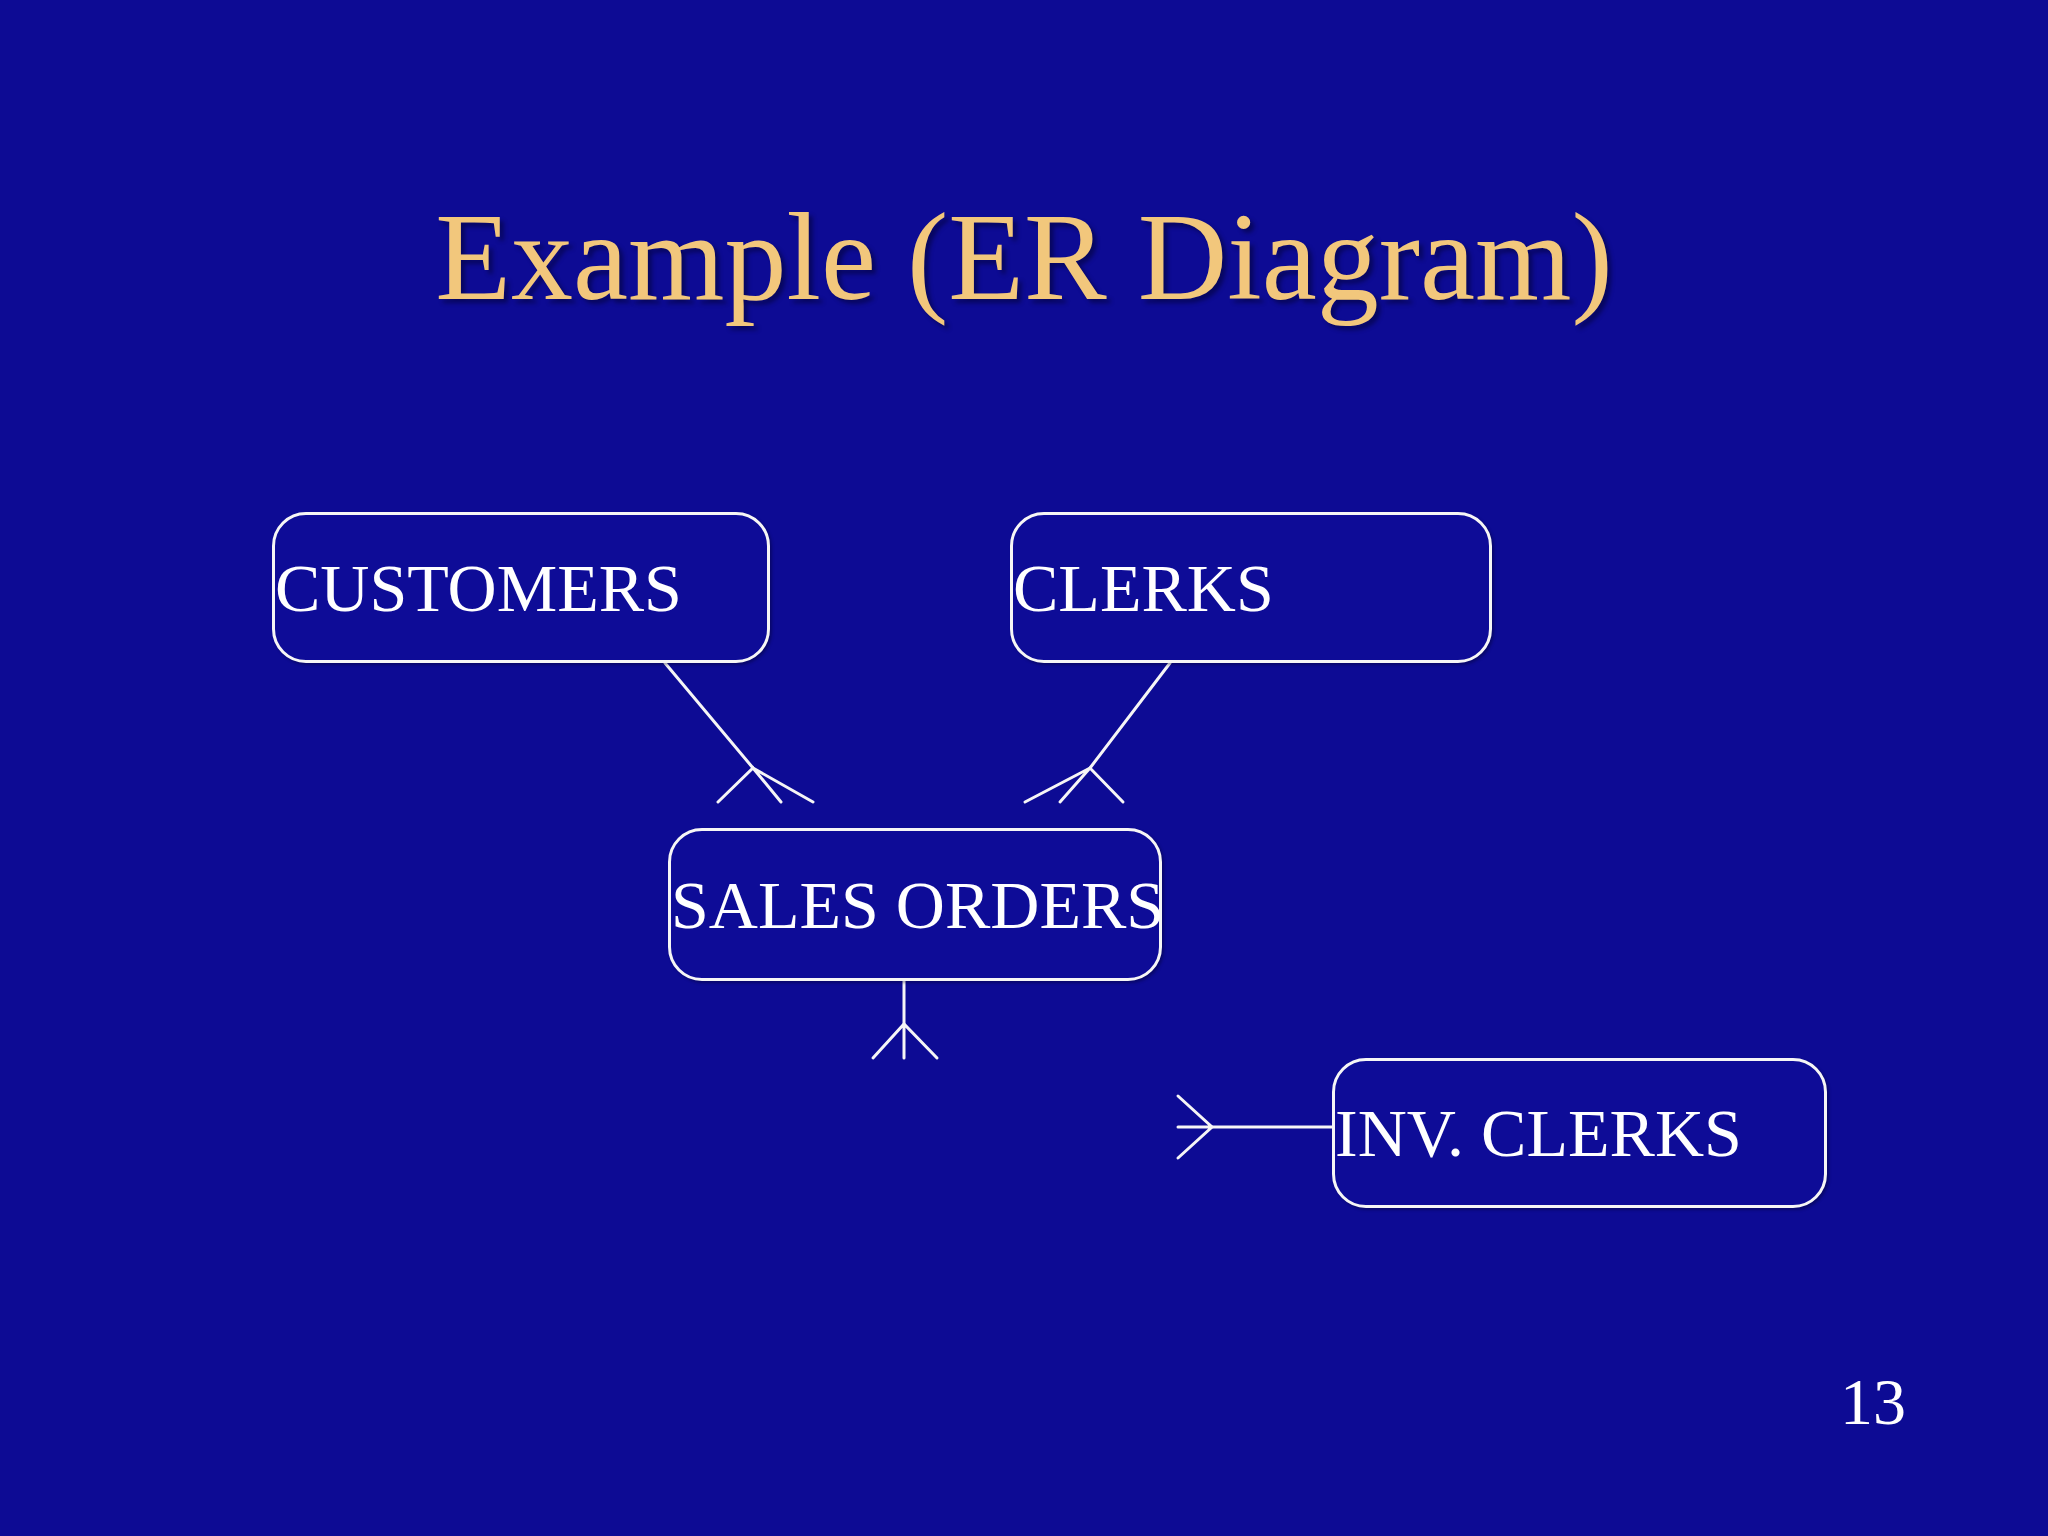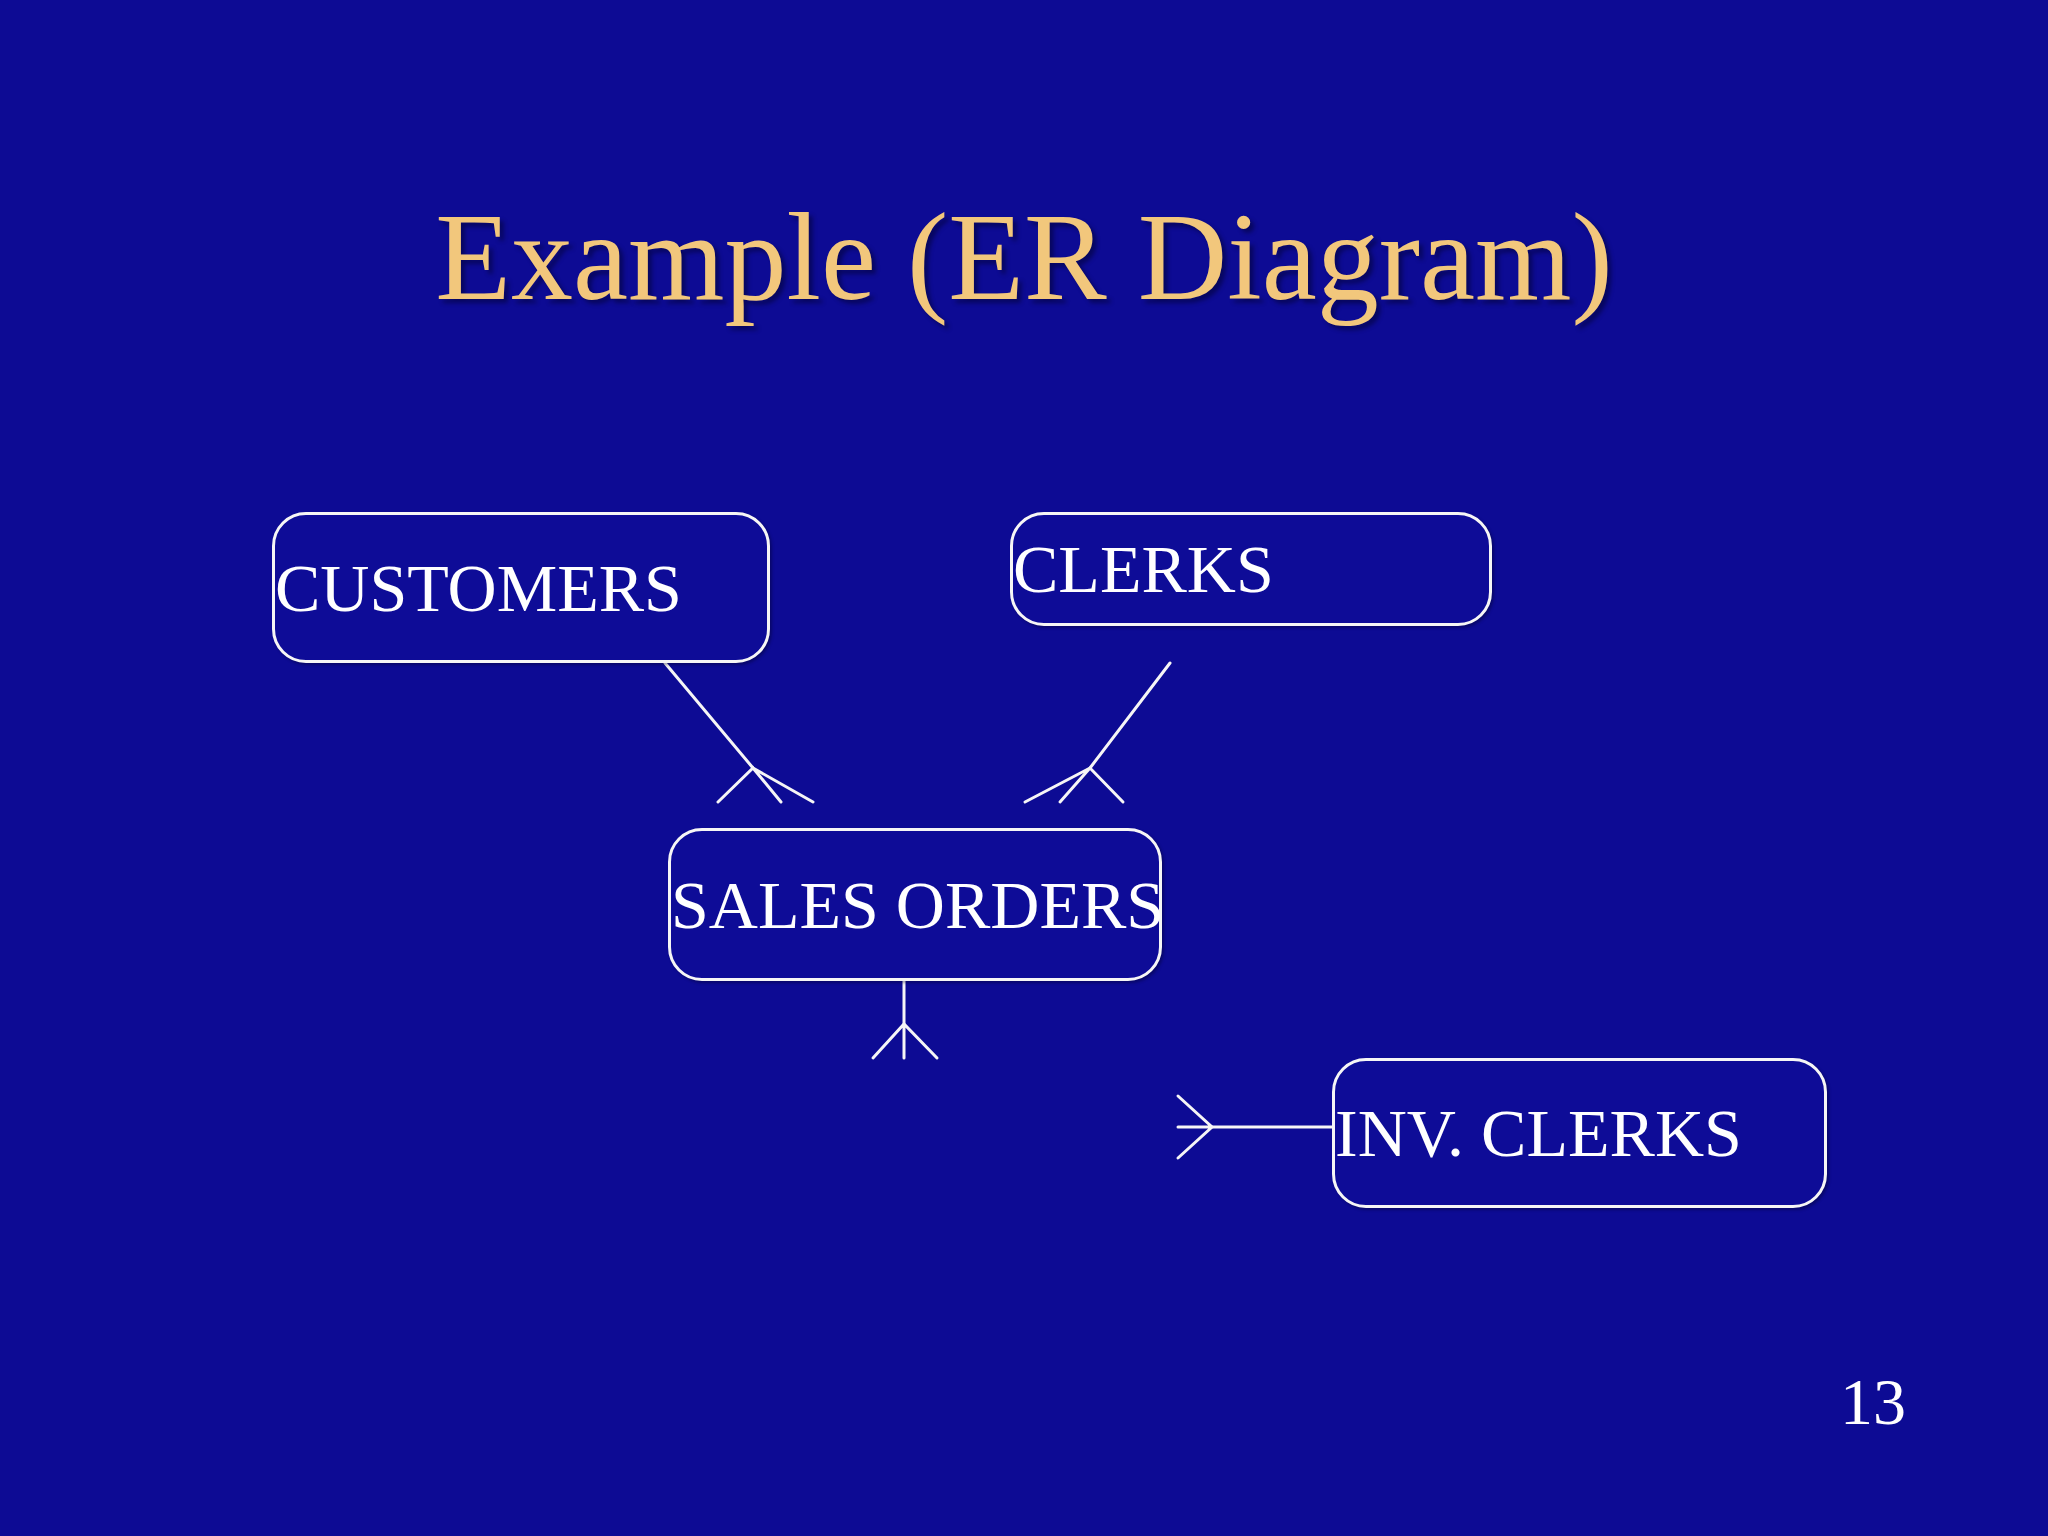--- a/index.html
+++ b/index.html
@@ -44,21 +44,21 @@
     border-radius:34px;
     background:var(--box-fill);
     display:flex;align-items:center;justify-content:flex-start;
     color:var(--box-text);
     font-size:68px;
     line-height:1;
     white-space:nowrap;
     box-shadow:2px 2px 3px rgba(0,0,30,0.35);
   }
   #box-customers   {left:272px; top:512px; width:498px; height:151px;}
-  #box-clerks      {left:1010px;top:512px; width:482px; height:114px;}
+  #box-clerks      {left:1010px;top:512px; width:482px; height:151px;}
   #box-sales-orders{left:668px; top:802px; width:494px; height:153px;margin-top:26px;}
   #box-order-items {left:684px; top:1058px;width:494px; height:152px;}
   #box-inv-items   {left:1332px;top:1058px;width:495px; height:150px;}
   #page-number{
     position:absolute;
     left:1840px;top:1364px;
     font-size:66px;
     color:var(--box-text);
   }
 </style>

